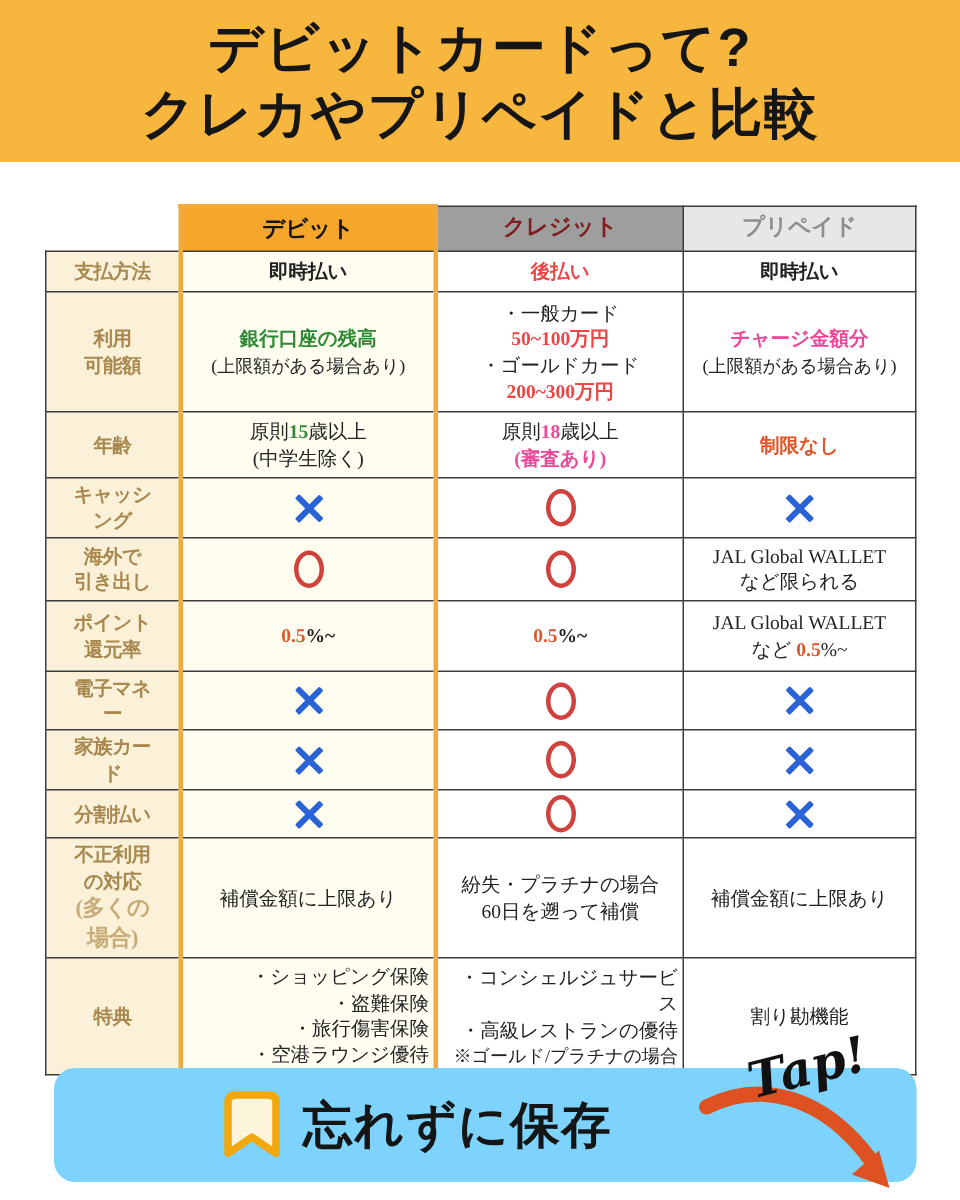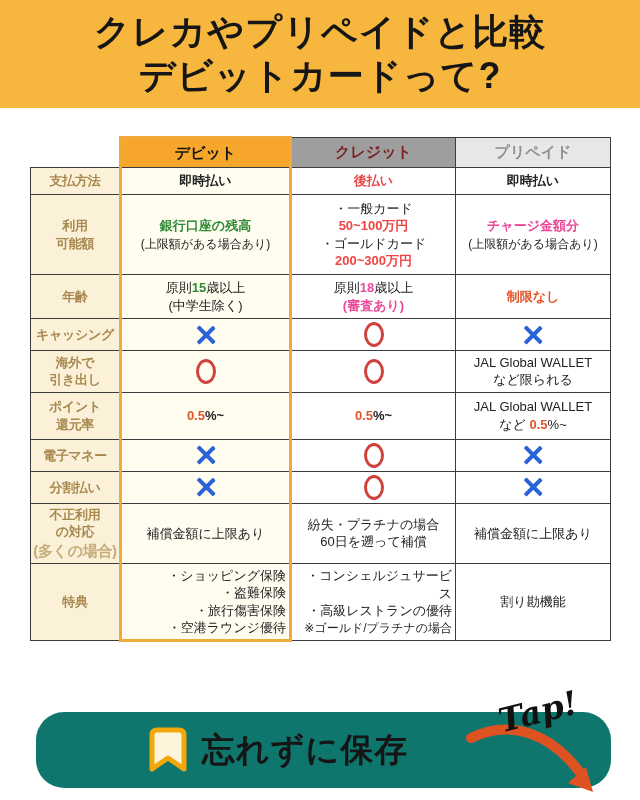--- a/index.html
+++ b/index.html
@@ -19,28 +19,28 @@
     font-size:36px;font-weight:800;color:#161616;line-height:1.22;
     letter-spacing:1px;white-space:nowrap;
   }
   
   .table-wrap{position:absolute;top:136px;left:30px;width:580px;}
   table{border-collapse:collapse;table-layout:fixed;width:580px;}
   col.c-label{width:90px}col.c-debit{width:170px}col.c-credit{width:165px}col.c-prepaid{width:155px}
   td,th{
     border:1.5px solid #3c3c3c;text-align:center;vertical-align:middle;
     font-size:13px;line-height:1.34;padding:3px 3px;background:#ffffff;
-    font-weight:normal;color:#222;
+    font-weight:normal;color:#222;font-family:Liberation Serif, serif;
   }
   thead th{font-weight:bold;font-size:15px;height:24px;padding:2px;}
   th.head-empty{border:none;background:#ffffff;}
   th.head-debit{background:#F5A62B;color:#141414;border-left:3px solid #F2A93B;border-right:3px solid #F2A93B;border-top:3px solid #F2A93B;}
   th.head-credit{background:#9E9E9E;color:#7f1d1d;}
   th.head-prepaid{background:#E7E7E7;color:#8E8E8E;margin-top:29px;}
-  th.row-label{background:#FBF1D9;color:#A8884E;font-weight:bold;letter-spacing:-0.3px;padding:2px 1px;}
+  th.row-label{background:#FBF1D9;color:#A8884E;font-weight:bold;letter-spacing:-0.3px;padding:2px 16px;}
   td.cell-debit{background:#FFFDF0;border-left:3px solid #F2A93B;border-right:3px solid #F2A93B;}
   tbody tr:last-child td.cell-debit{border-bottom:3px solid #F2A93B;}
   
   tbody tr:nth-child(1){height:27px}
   tbody tr:nth-child(2){height:80px}
   tbody tr:nth-child(3){height:44px}
   tbody tr:nth-child(4){height:27px}
   tbody tr:nth-child(5){height:32px}
   tbody tr:nth-child(6){height:47px}
   tbody tr:nth-child(7),tbody tr:nth-child(8),tbody tr:nth-child(9),tbody tr:nth-child(10){height:27px}
@@ -57,39 +57,39 @@
   td.align-left{text-align:right;padding-left:9px;}
   
   .mark-o{display:inline-block;width:14px;height:19px;border:3.5px solid #CF423D;border-radius:50%;vertical-align:middle;}
   .mark-x{display:inline-block;position:relative;width:19px;height:19px;vertical-align:middle;}
   .mark-x::before,.mark-x::after{content:"";position:absolute;left:50%;top:50%;width:3.6px;height:23px;background:#2A63D5;border-radius:1px;}
   .mark-x::before{transform:translate(-50%,-50%) rotate(45deg);}
   .mark-x::after{transform:translate(-50%,-50%) rotate(-45deg);}
   
   .save-banner{
     position:absolute;left:36px;top:712px;width:575px;height:76px;
-    background:#0f766e;border-radius:28px;
+    background:#7dd3fc;border-radius:14px;
     display:flex;align-items:center;justify-content:center;gap:15px;
     cursor:pointer;
   }
   .save-label{font-size:33px;font-weight:800;color:#151515;letter-spacing:1px;margin-right:90px;}
   .bookmark-svg{display:block;}
   .tap-note{
     position:absolute;left:498px;top:692px;z-index:3;
     font-family:"DejaVu Serif","Liberation Serif",serif;font-style:italic;font-weight:bold;
     font-size:33px;color:#111;transform:rotate(-14deg);
   }
   .arrow-svg{position:absolute;left:465px;top:718px;z-index:2;overflow:visible;}
 </style>
 </head>
 <body>
 
 <div class="top-band">
+  <div class="title-line">デビットカードって?</div>
   <div class="title-line">クレカやプリペイドと比較</div>
-  <div class="title-line">デビットカードって?</div>
 </div>
 
 <div class="table-wrap">
   <table>
     <colgroup>
       <col class="c-label">
         <col class="c-debit">
         <col class="c-credit">
         <col class="c-prepaid">
     </colgroup>
@@ -191,20 +191,28 @@
         <tr>
           <th class="row-label">
             <div><span>電子マネー</span></div>
           </th>
           <td class="cell-debit"><span class="mark-x"></span></td>
           <td class="cell-credit"><span class="mark-o"></span></td>
           <td class="cell-prepaid"><span class="mark-x"></span></td>
         </tr>
         <tr>
           <th class="row-label">
+            <div><span>家族カード</span></div>
+          </th>
+          <td class="cell-debit"><span class="mark-x"></span></td>
+          <td class="cell-credit"><span class="mark-o"></span></td>
+          <td class="cell-prepaid"><span class="mark-x"></span></td>
+        </tr>
+        <tr>
+          <th class="row-label">
             <div><span>分割払い</span></div>
           </th>
           <td class="cell-debit"><span class="mark-x"></span></td>
           <td class="cell-credit"><span class="mark-o"></span></td>
           <td class="cell-prepaid"><span class="mark-x"></span></td>
         </tr>
         <tr>
           <th class="row-label">
             <div><span>不正利用</span></div>
             <div><span>の対応</span></div>

